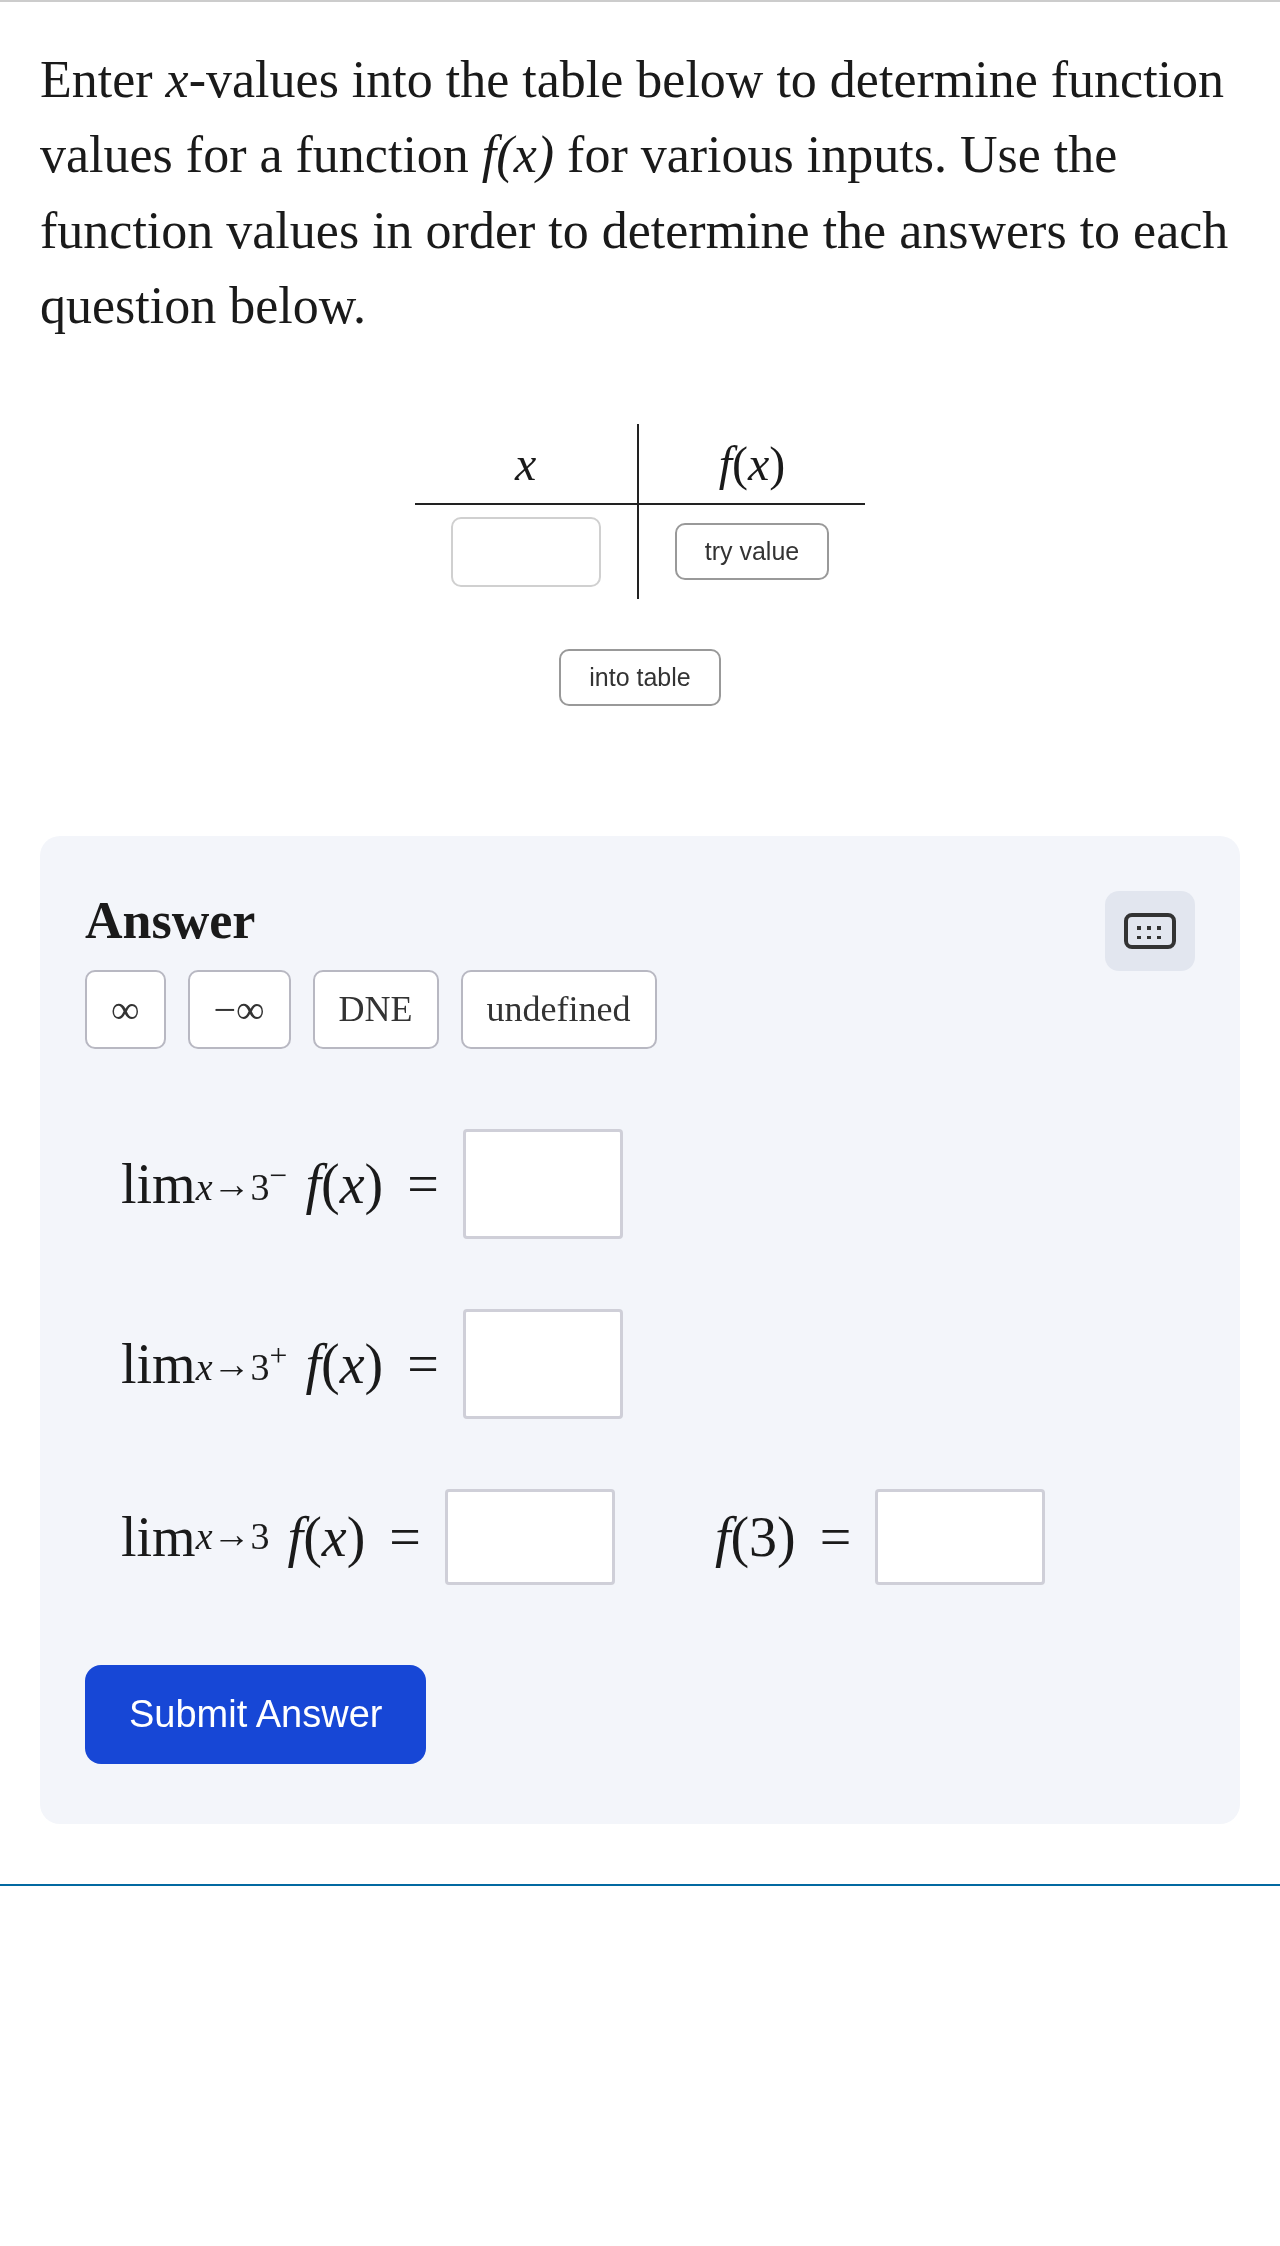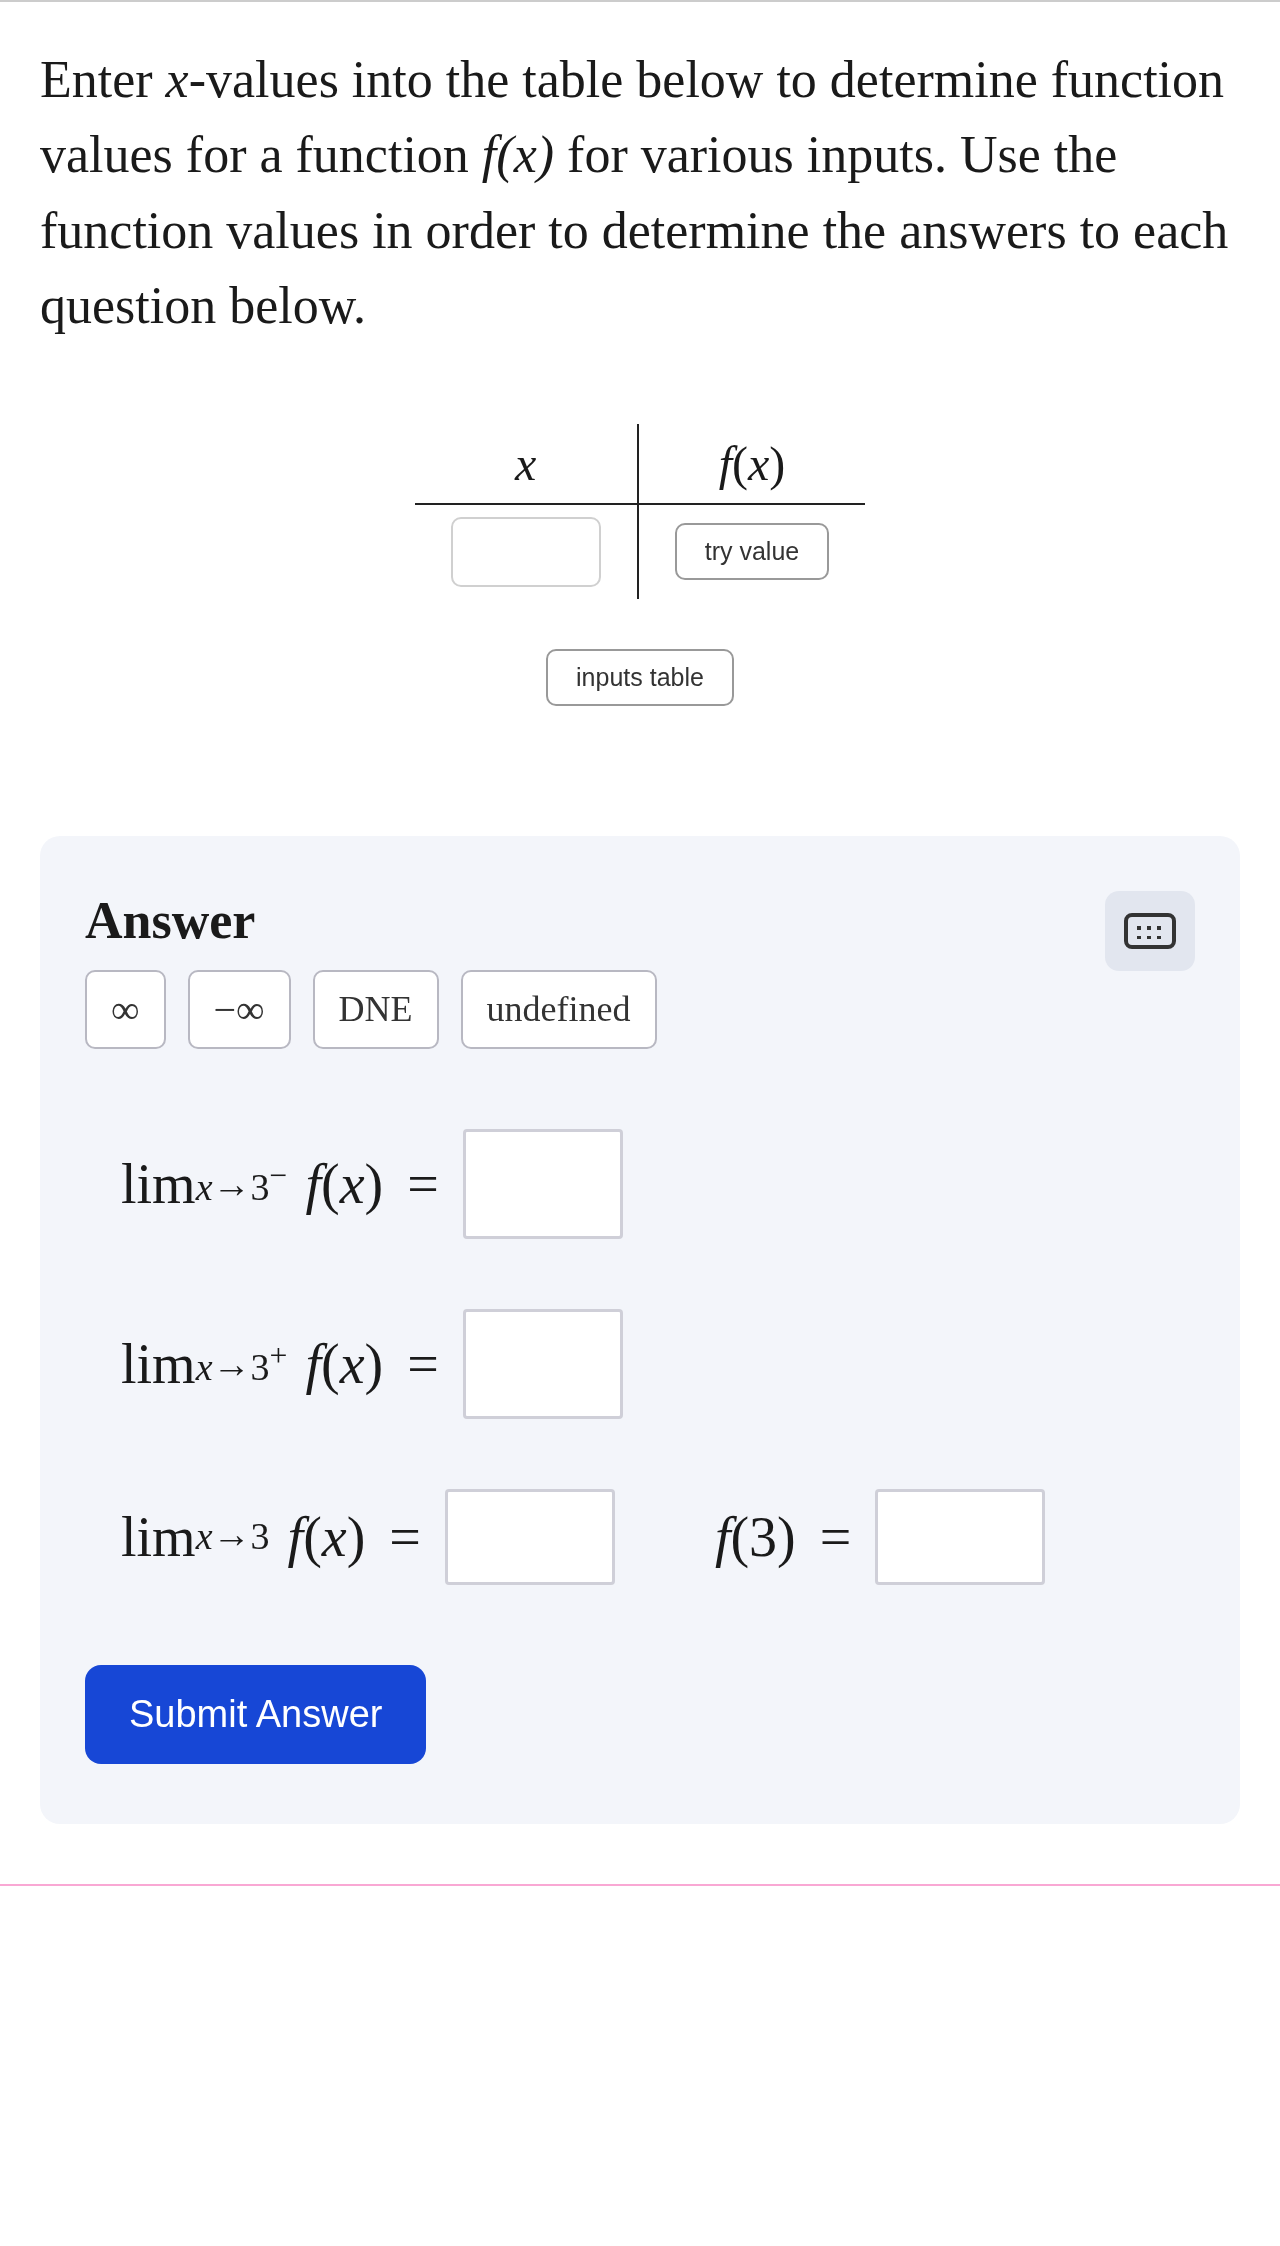--- a/index.html
+++ b/index.html
@@ -5,21 +5,21 @@
   * { box-sizing: border-box; }
   body {
     margin: 0;
     font-family: Georgia, 'Times New Roman', serif;
     background: #fff;
     color: #1a1a1a;
     width: 1280px;
   }
   .page {
     border-top: 2px solid #ccc;
-    border-bottom: 2px solid #f9a8d4;
+    border-bottom: 2px solid #0369a1;
     padding: 40px 40px 60px 40px;
   }
   .instructions {
     font-size: 52px;
     line-height: 1.45;
     margin-bottom: 80px;
   }
   .instructions .math-i { font-style: italic; }
   .math-i { font-style: italic; font-family: 'Times New Roman', Georgia, serif; }
   .math { font-family: 'Times New Roman', Georgia, serif; }
@@ -206,21 +206,21 @@
       </tr>
       <tr>
         <td><input class="x-input" type="text" style=""></td>
         <td><button class="btn">try value</button></td>
       </tr>
     </tbody>
       </table>
   </div>
 
   <div class="clear-wrap">
-    <button class="btn">inputs table</button>
+    <button class="btn">into table</button>
   </div>
 
   <div class="answer-panel">
     <div class="keypad-btn">
       <div class="keypad-icon"></div>
     </div>
     <div class="answer-title">Answer</div>
 
     <div class="choice-row">
       <button class="choice">∞</button>

